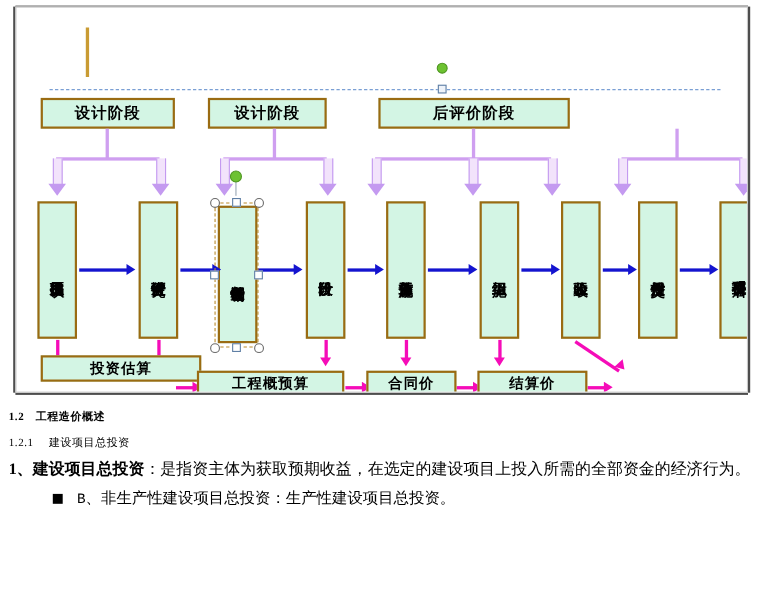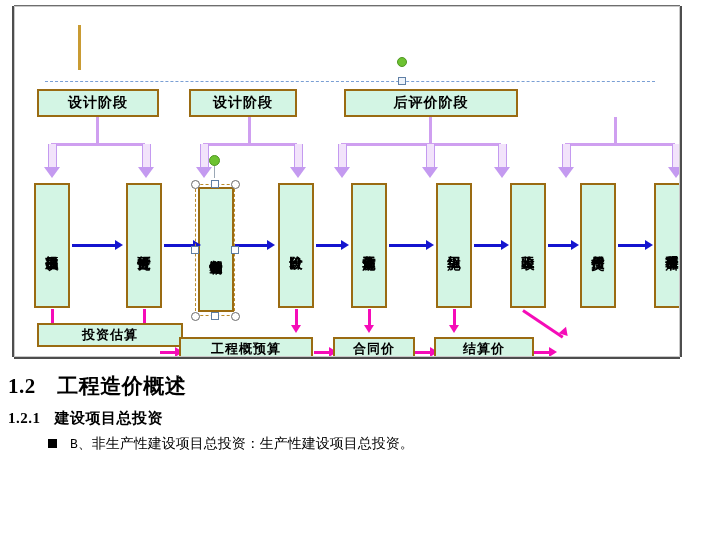--- a/index.html
+++ b/index.html
@@ -113,22 +113,22 @@
   #title-mid-handle{
     position:absolute;left:383px;top:70px;width:8px;height:8px;
     background:#eef3fa;border:1px solid #5f7fa5;box-sizing:border-box;
   }
 
   
   #body-text{
     position:absolute;left:0;top:360px;width:713px;
     font-family:"Liberation Serif","DejaVu Serif",serif;color:#000000;
   }
-  .h2{font-size:21px;font-weight:bold;margin:12px 0 0 8px;letter-spacing:.5px;}
-  .h3{font-size:15px;font-weight:bold;margin:9px 0 4px 8px;letter-spacing:.5px;}
+  .h2{font-size:10px;font-weight:bold;margin:12px 0 0 8px;letter-spacing:.5px;}
+  .h3{font-size:10px;font-weight:normal;margin:9px 0 4px 8px;letter-spacing:.5px;}
   .h3 .gap{display:inline-block;width:14px;}
   .para{font-size:14.5px;margin:8px 8px 0 8px;line-height:1.45;}
   .para b{font-weight:bold;}
   .bullets{margin:7px 0 0 0;padding:0;list-style:none;}
   .bullets li{
     font-size:14px;margin:0 0 7px 48px;line-height:1.3;position:relative;padding-left:22px;
   }
   .bullets li .sq{
     position:absolute;left:0;top:4px;width:9px;height:9px;background:#000000;display:inline-block;
   }
@@ -278,18 +278,21 @@
     <div class="handle-c" style="left:216px;top:305px;"></div>
 
   </div>
 </div>
 
 <div id="body-text">
   <div class="h2">1.2　工程造价概述</div>
   <div class="h3">
     <span>1.2.1</span><span class="gap"></span><span>建设项目总投资</span>
   </div>
+  <div class="para">
+    <b>1、建设项目总投资</b><span>：是指资主体为获取预期收益，在选定的建设项目上投入所需的全部资金的经济行为。</span>
+  </div>
   <ul class="bullets">
     <li>
       <span class="sq"></span><span class="lat">B</span><span>、非生产性建设项目总投资：生产性建设项目总投资。</span>
     </li>
   </ul>
 </div>
 
 </body></html>

